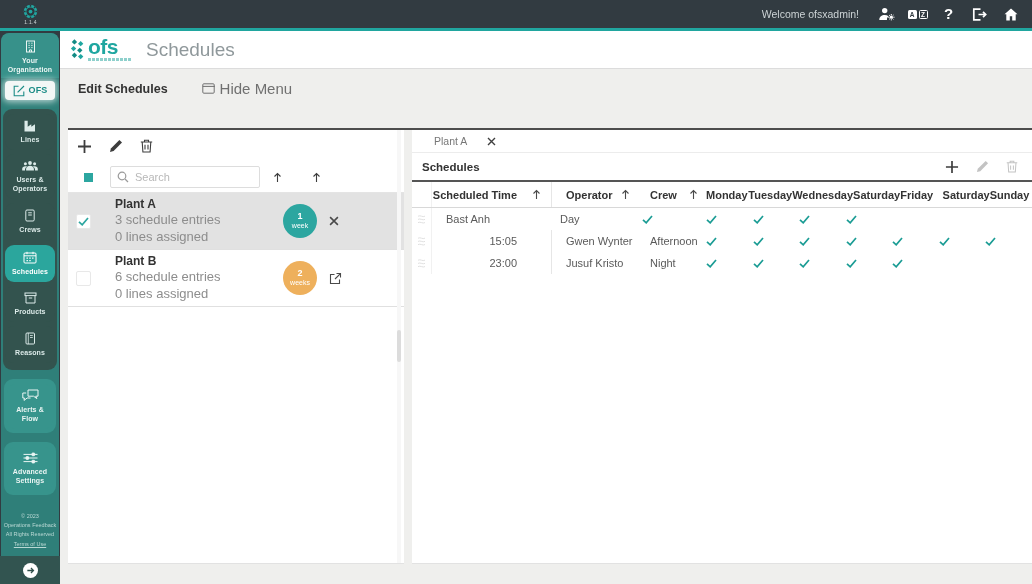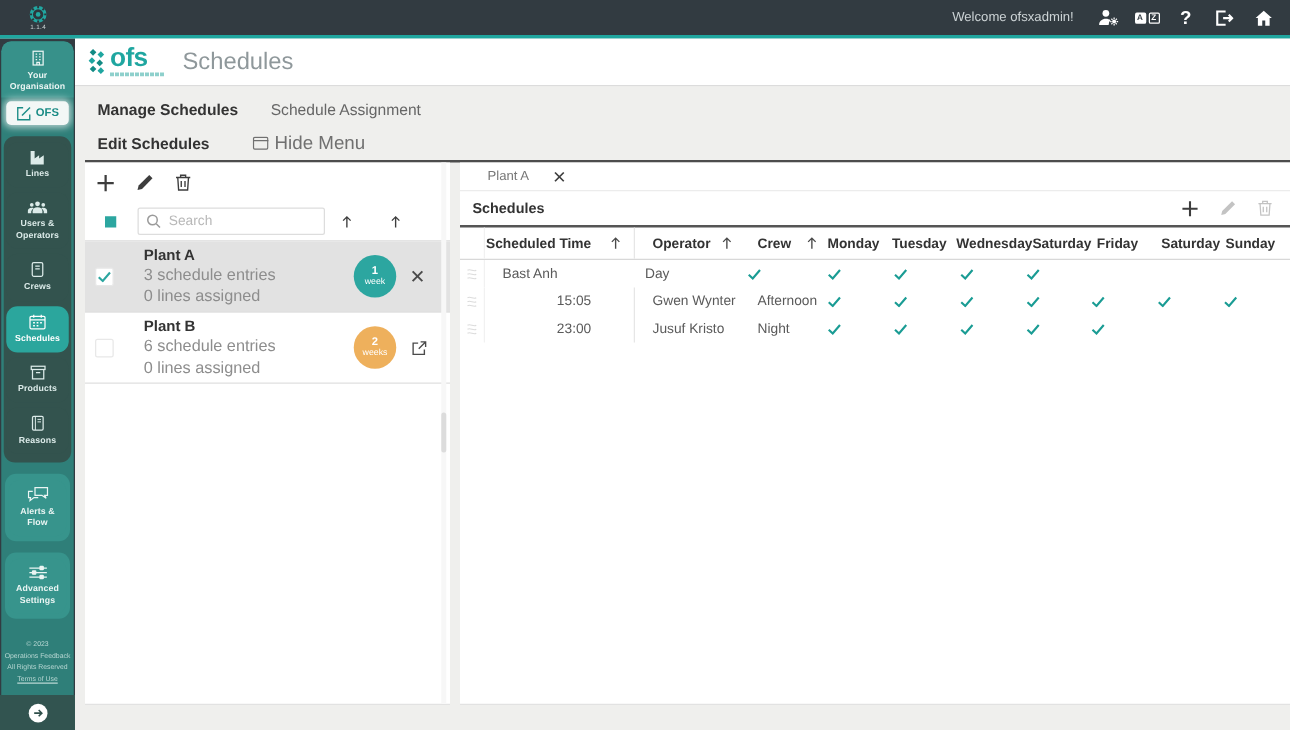--- a/index.html
+++ b/index.html
@@ -50,21 +50,21 @@
   .page-title { font-size:19px; color:#8f989b; margin-left:14px; font-weight:400; }
   .tabs-row { display:flex; gap:26px; padding:12px 0 0 18px; }
   .tab { font-size:12.5px; color:#666; background:none; border:none; cursor:pointer; font-family:inherit; }
   .tab.active { font-weight:700; color:#333; }
   .edit-row { display:flex; align-items:center; gap:34px; padding:11px 0 0 18px; }
   .section-title { font-size:12.5px; font-weight:700; color:#333; }
   .hide-menu { display:flex; align-items:center; gap:5px; font-size:15px; color:#707070; background:none; border:none; cursor:pointer; font-family:inherit; }
 
   
   .panels { position:absolute; left:8px; right:0; top:97px; height:436px; border-top:2px solid #4d4d4d; display:flex; }
-  .left-panel { width:292px; background:#fff; position:relative; border-bottom:1px solid #e2e2e2; }
+  .left-panel { width:336px; background:#fff; position:relative; border-bottom:1px solid #e2e2e2; }
   .panel-gap { width:8px; }
   .right-panel { flex:1; background:#fff; display:flex; flex-direction:column; border-bottom:1px solid #e2e2e2; }
 
   
   .lp-toolbar { height:32px; display:flex; align-items:center; gap:17px; padding-left:9px; }
   .tool-btn { background:none; border:none; color:#3d3d3d; display:flex; cursor:pointer; padding:0; }
   .tool-btn.disabled { color:#c3c3c3; }
   .lp-header { height:31px; border-bottom:1px solid #e4e4e4; display:flex; align-items:center; }
   .indet { width:9px; height:9px; background:#2ca6a0; margin-left:16px; cursor:pointer; }
   .search-box { margin-left:17px; width:150px; height:22px; border:1px solid #ddd; border-radius:2px; display:flex; align-items:center; padding:0 6px; background:#fff; color:#9a9a9a; }
@@ -309,24 +309,20 @@
           </svg>
         </span>
         <span class="ofs-textcol">
           <span class="ofs-text">ofs</span>
           <span class="ofs-tagline"></span>
         </span>
       </div>
       <span class="page-title">Schedules</span>
     </div>
 
-    <div class="tabs-row">
-      <button class="tab active">Manage Schedules</button>
-      <button class="tab">Schedule Assignment</button>
-    </div>
 
     <div class="edit-row">
       <span class="section-title">Edit Schedules</span>
       <button class="hide-menu">
         <span class="icon">
           <svg width="13" height="11" viewBox="0 0 13 11" fill="none" stroke="currentColor" stroke-width="1">
               <rect x=".8" y=".8" width="11.4" height="9.4" rx="1"></rect>
               <path d="M.8 3.4h12"></path>
             </svg>
         </span>

